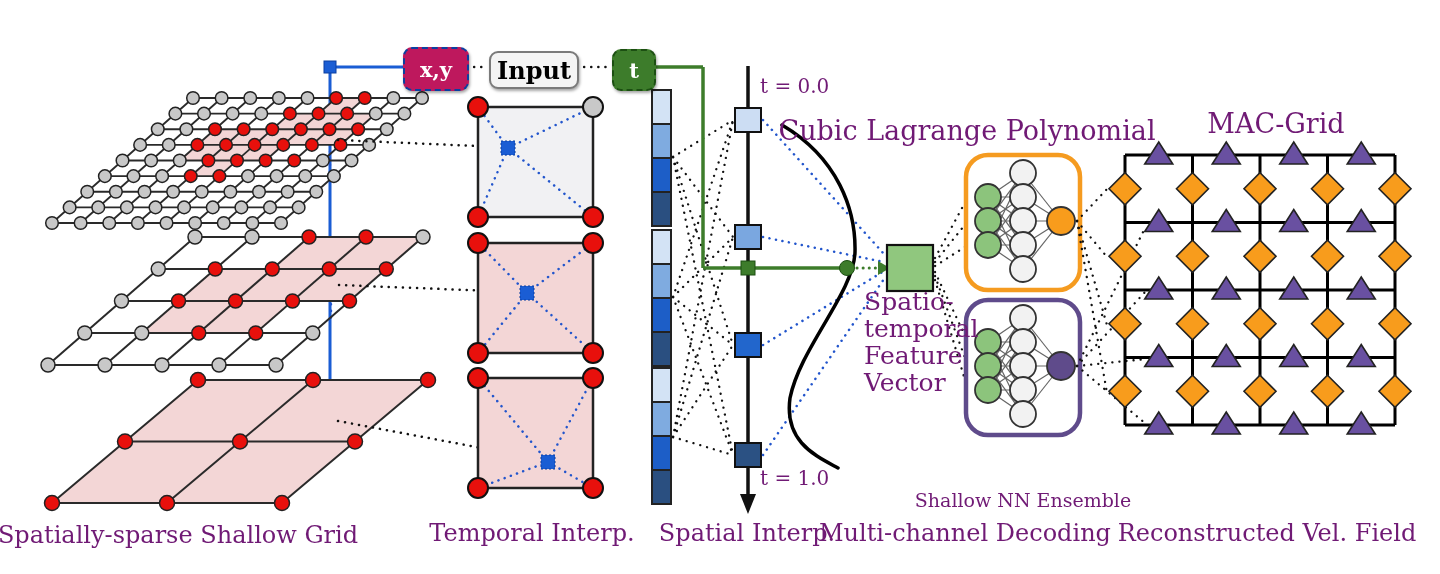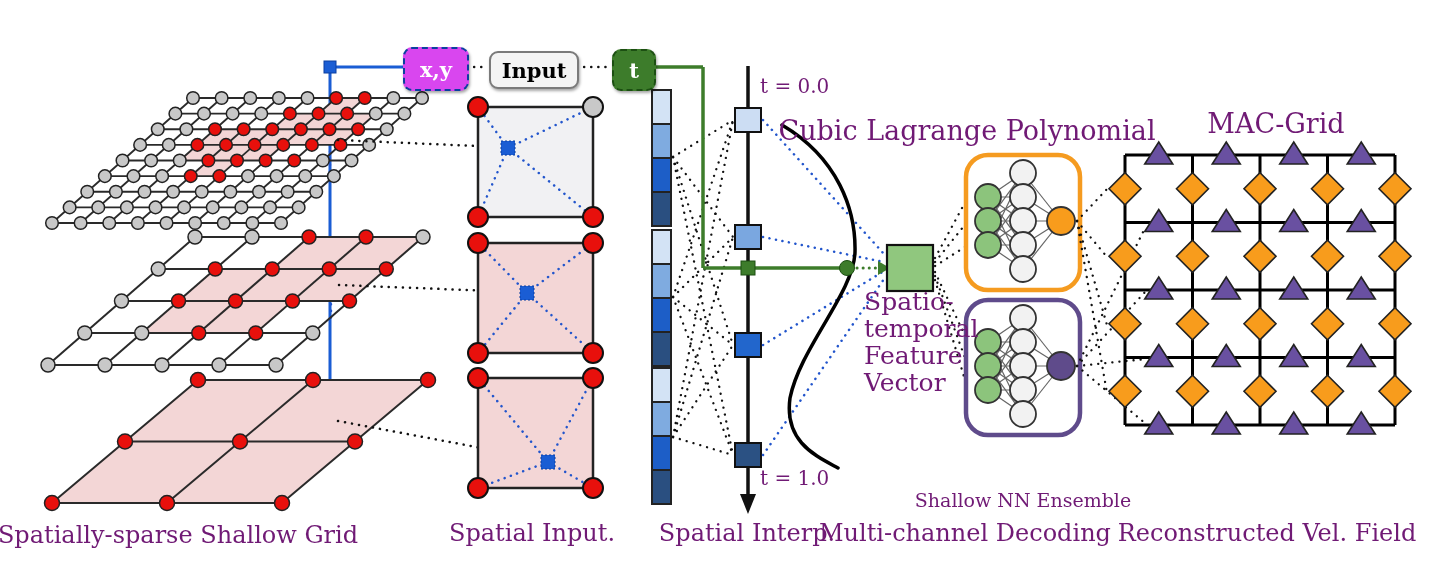--- a/index.html
+++ b/index.html
@@ -3,24 +3,24 @@
 <meta charset="utf-8">
 <style>
   html,body{margin:0;padding:0;background:#fff;}
   #canvas{position:relative;width:1440px;height:574px;background:#fff;overflow:hidden;
           font-family:"DejaVu Serif", serif;}
   #diagram-svg{position:absolute;left:0;top:0;}
   .lbl{position:absolute;color:#701a75;white-space:nowrap;}
   .center{transform:translateX(-50%);}
   .node-box{position:absolute;display:flex;align-items:center;justify-content:center;
             font-weight:bold;border-radius:9px;box-shadow:1px 2px 3px rgba(0,0,0,.35);}
-  #box-xy{left:403px;top:47px;width:62px;height:40px;background:#d946ef;color:#fff;
+  #box-xy{left:403px;top:47px;width:62px;height:40px;background:#be185d;color:#fff;
           border:2px dashed #0a3fa0;font-size:21px;}
   #box-input{left:489px;top:51px;width:86px;height:34px;background:#f4f4f4;color:#000;
-          border:2px solid #7a7a7a;font-size:21px;}
+          border:2px solid #7a7a7a;font-size:24px;}
   #box-t{left:612px;top:49px;width:40px;height:38px;background:#3d7c2b;color:#fff;
           border:2px dashed #1c4f12;font-size:21px;}
   .small-lbl{font-size:20px;}
   .mid-lbl{font-size:27px;margin-left:14px;}
   .big-lbl{font-size:24px;}
   #feature-vector-label{left:864px;top:288px;font-size:25px;line-height:27px;}
   #feature-vector-label div{white-space:nowrap;}
 </style>
 </head>
 <body>
@@ -471,17 +471,17 @@
   <div class="lbl" style="left:1023px;top:443px;font-size:19px;transform:translateX(-50%);margin-top:46px;">Shallow NN Ensemble</div>
 
   <div class="lbl" id="feature-vector-label">
     <div>Spatio-</div>
     <div>temporal</div>
     <div>Feature</div>
     <div>Vector</div>
   </div>
 
   <div class="lbl big-lbl center" style="left:178px;top:521px;">Spatially-sparse Shallow Grid</div>
-  <div class="lbl big-lbl center" style="left:532px;top:519px;">Spatial Input.</div>
+  <div class="lbl big-lbl center" style="left:532px;top:519px;">Temporal Interp.</div>
   <div class="lbl big-lbl center" style="left:747px;top:519px;">Spatial Interp.</div>
   <div class="lbl big-lbl center" style="left:965px;top:519px;">Multi-channel Decoding</div>
   <div class="lbl big-lbl center" style="left:1267px;top:519px;">Reconstructed Vel. Field</div>
 </div>
 
 </body></html>

